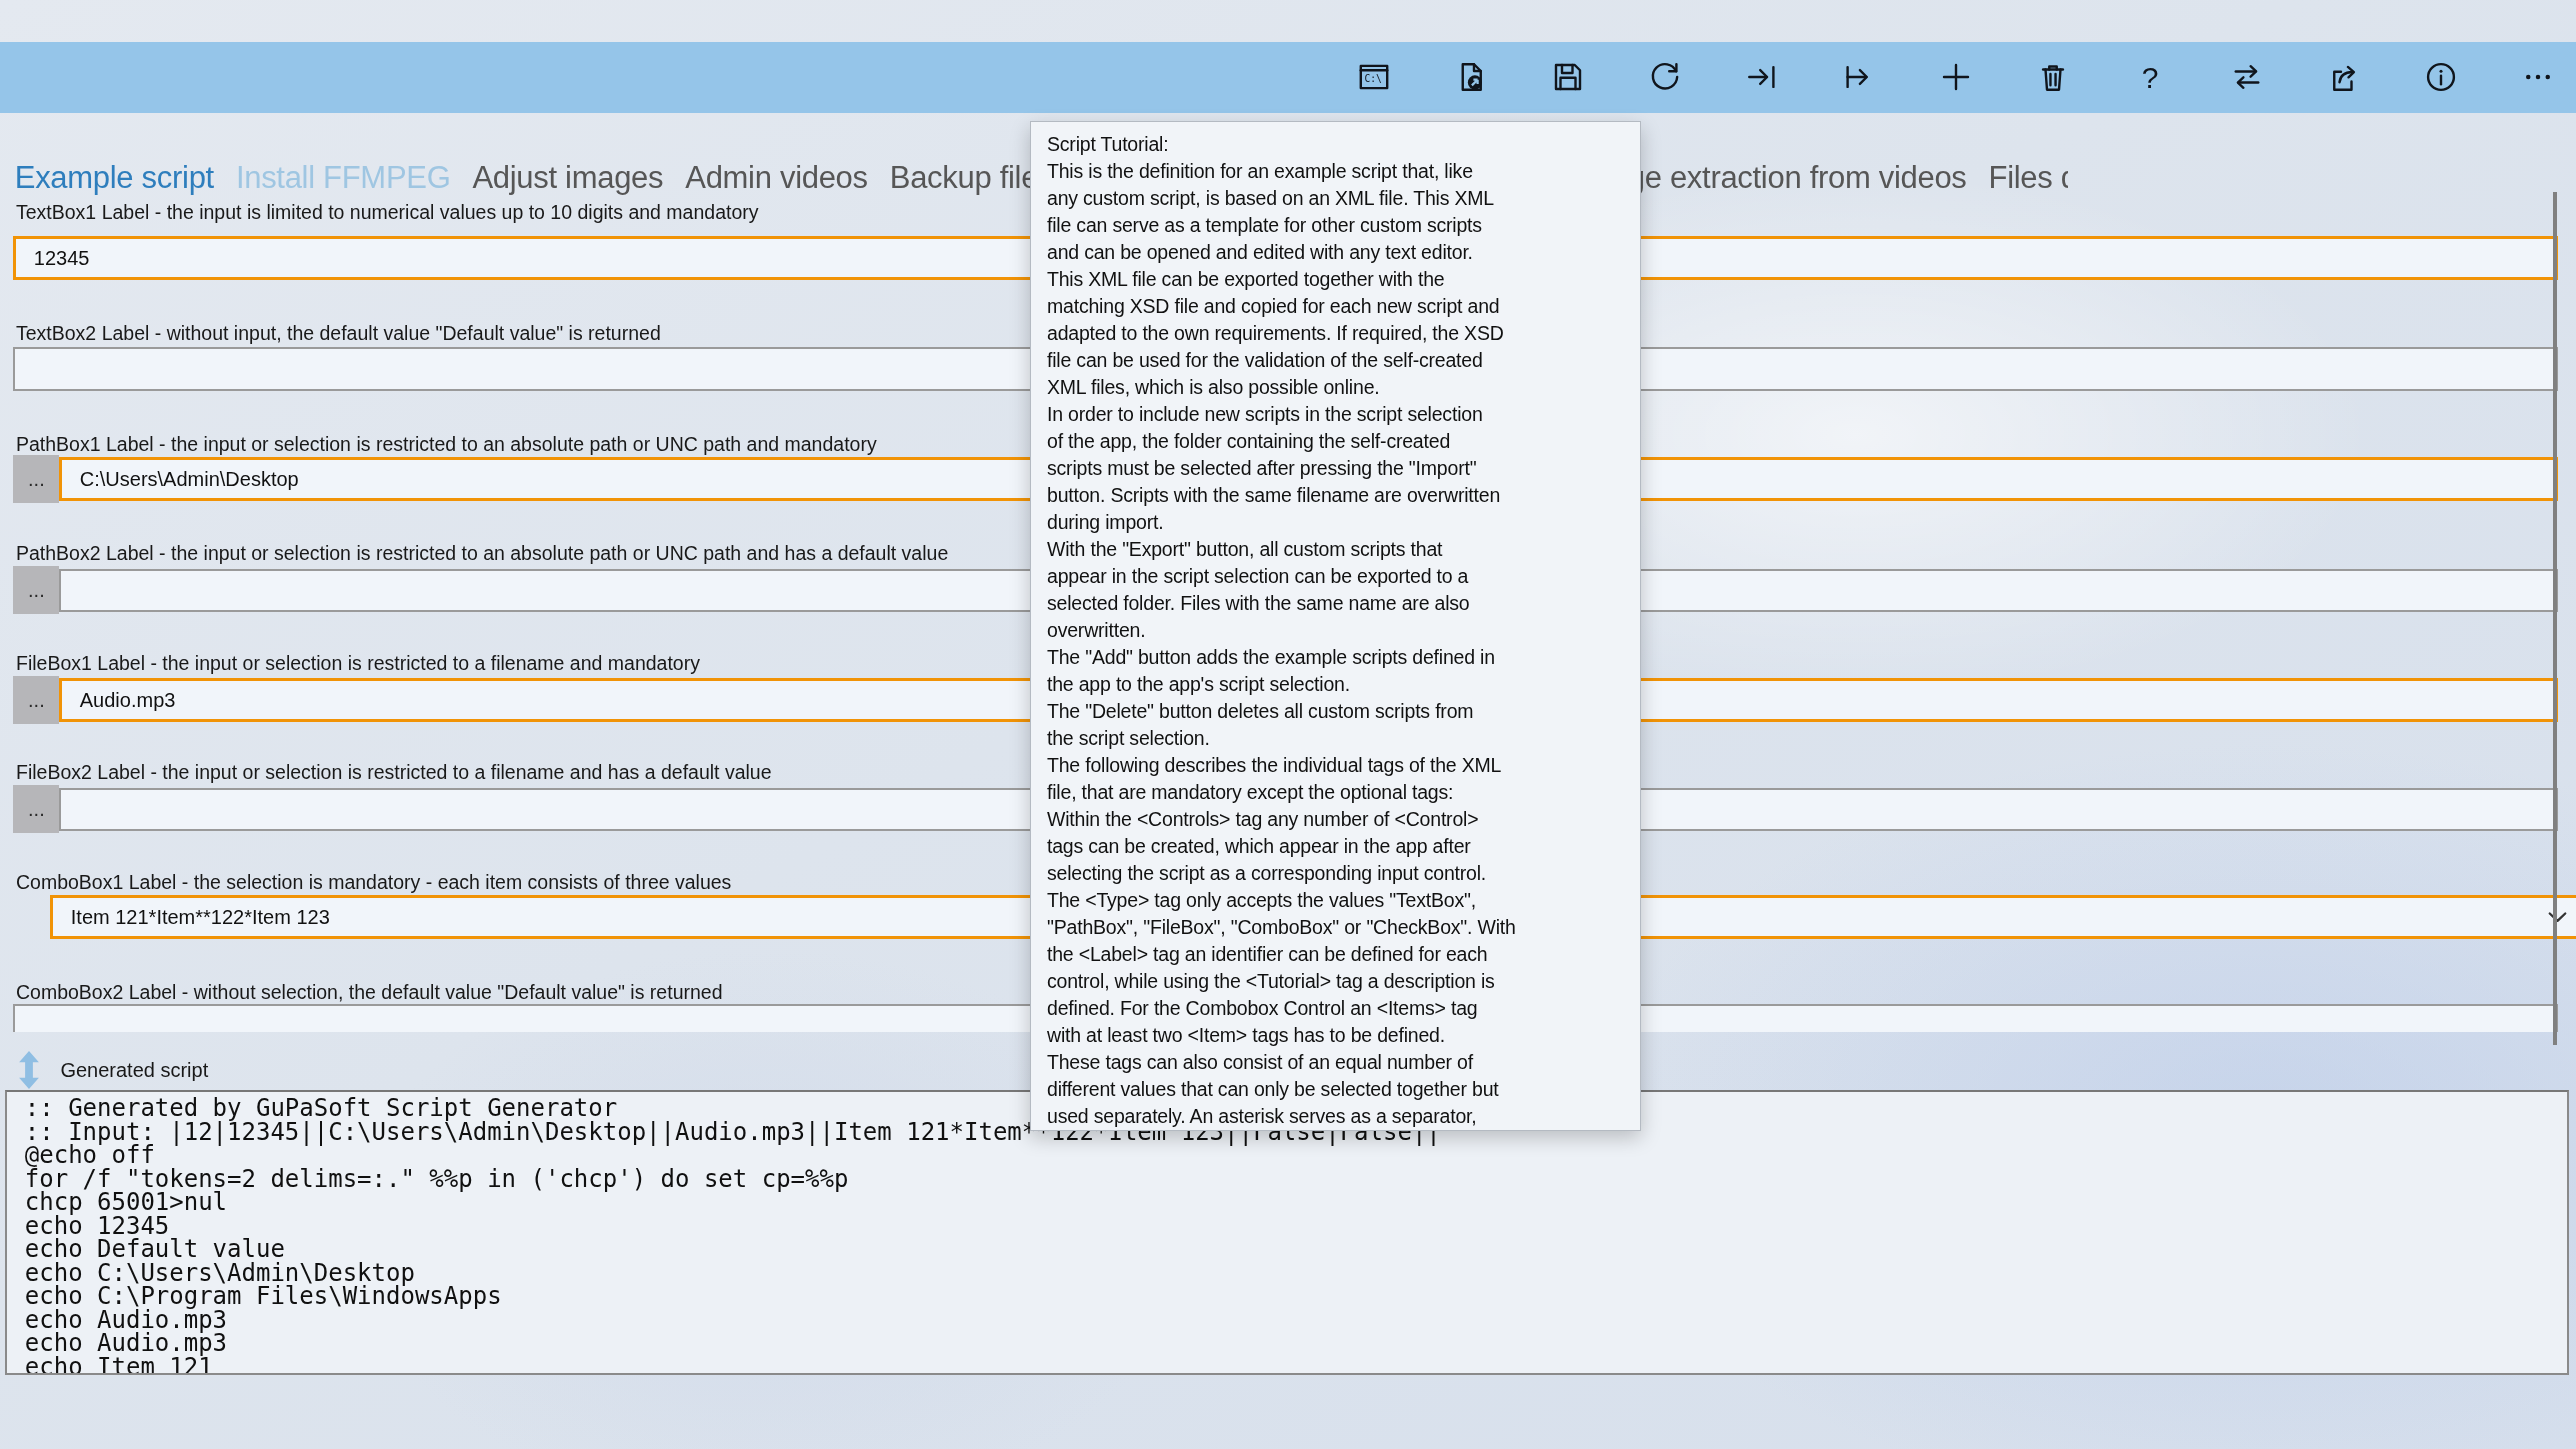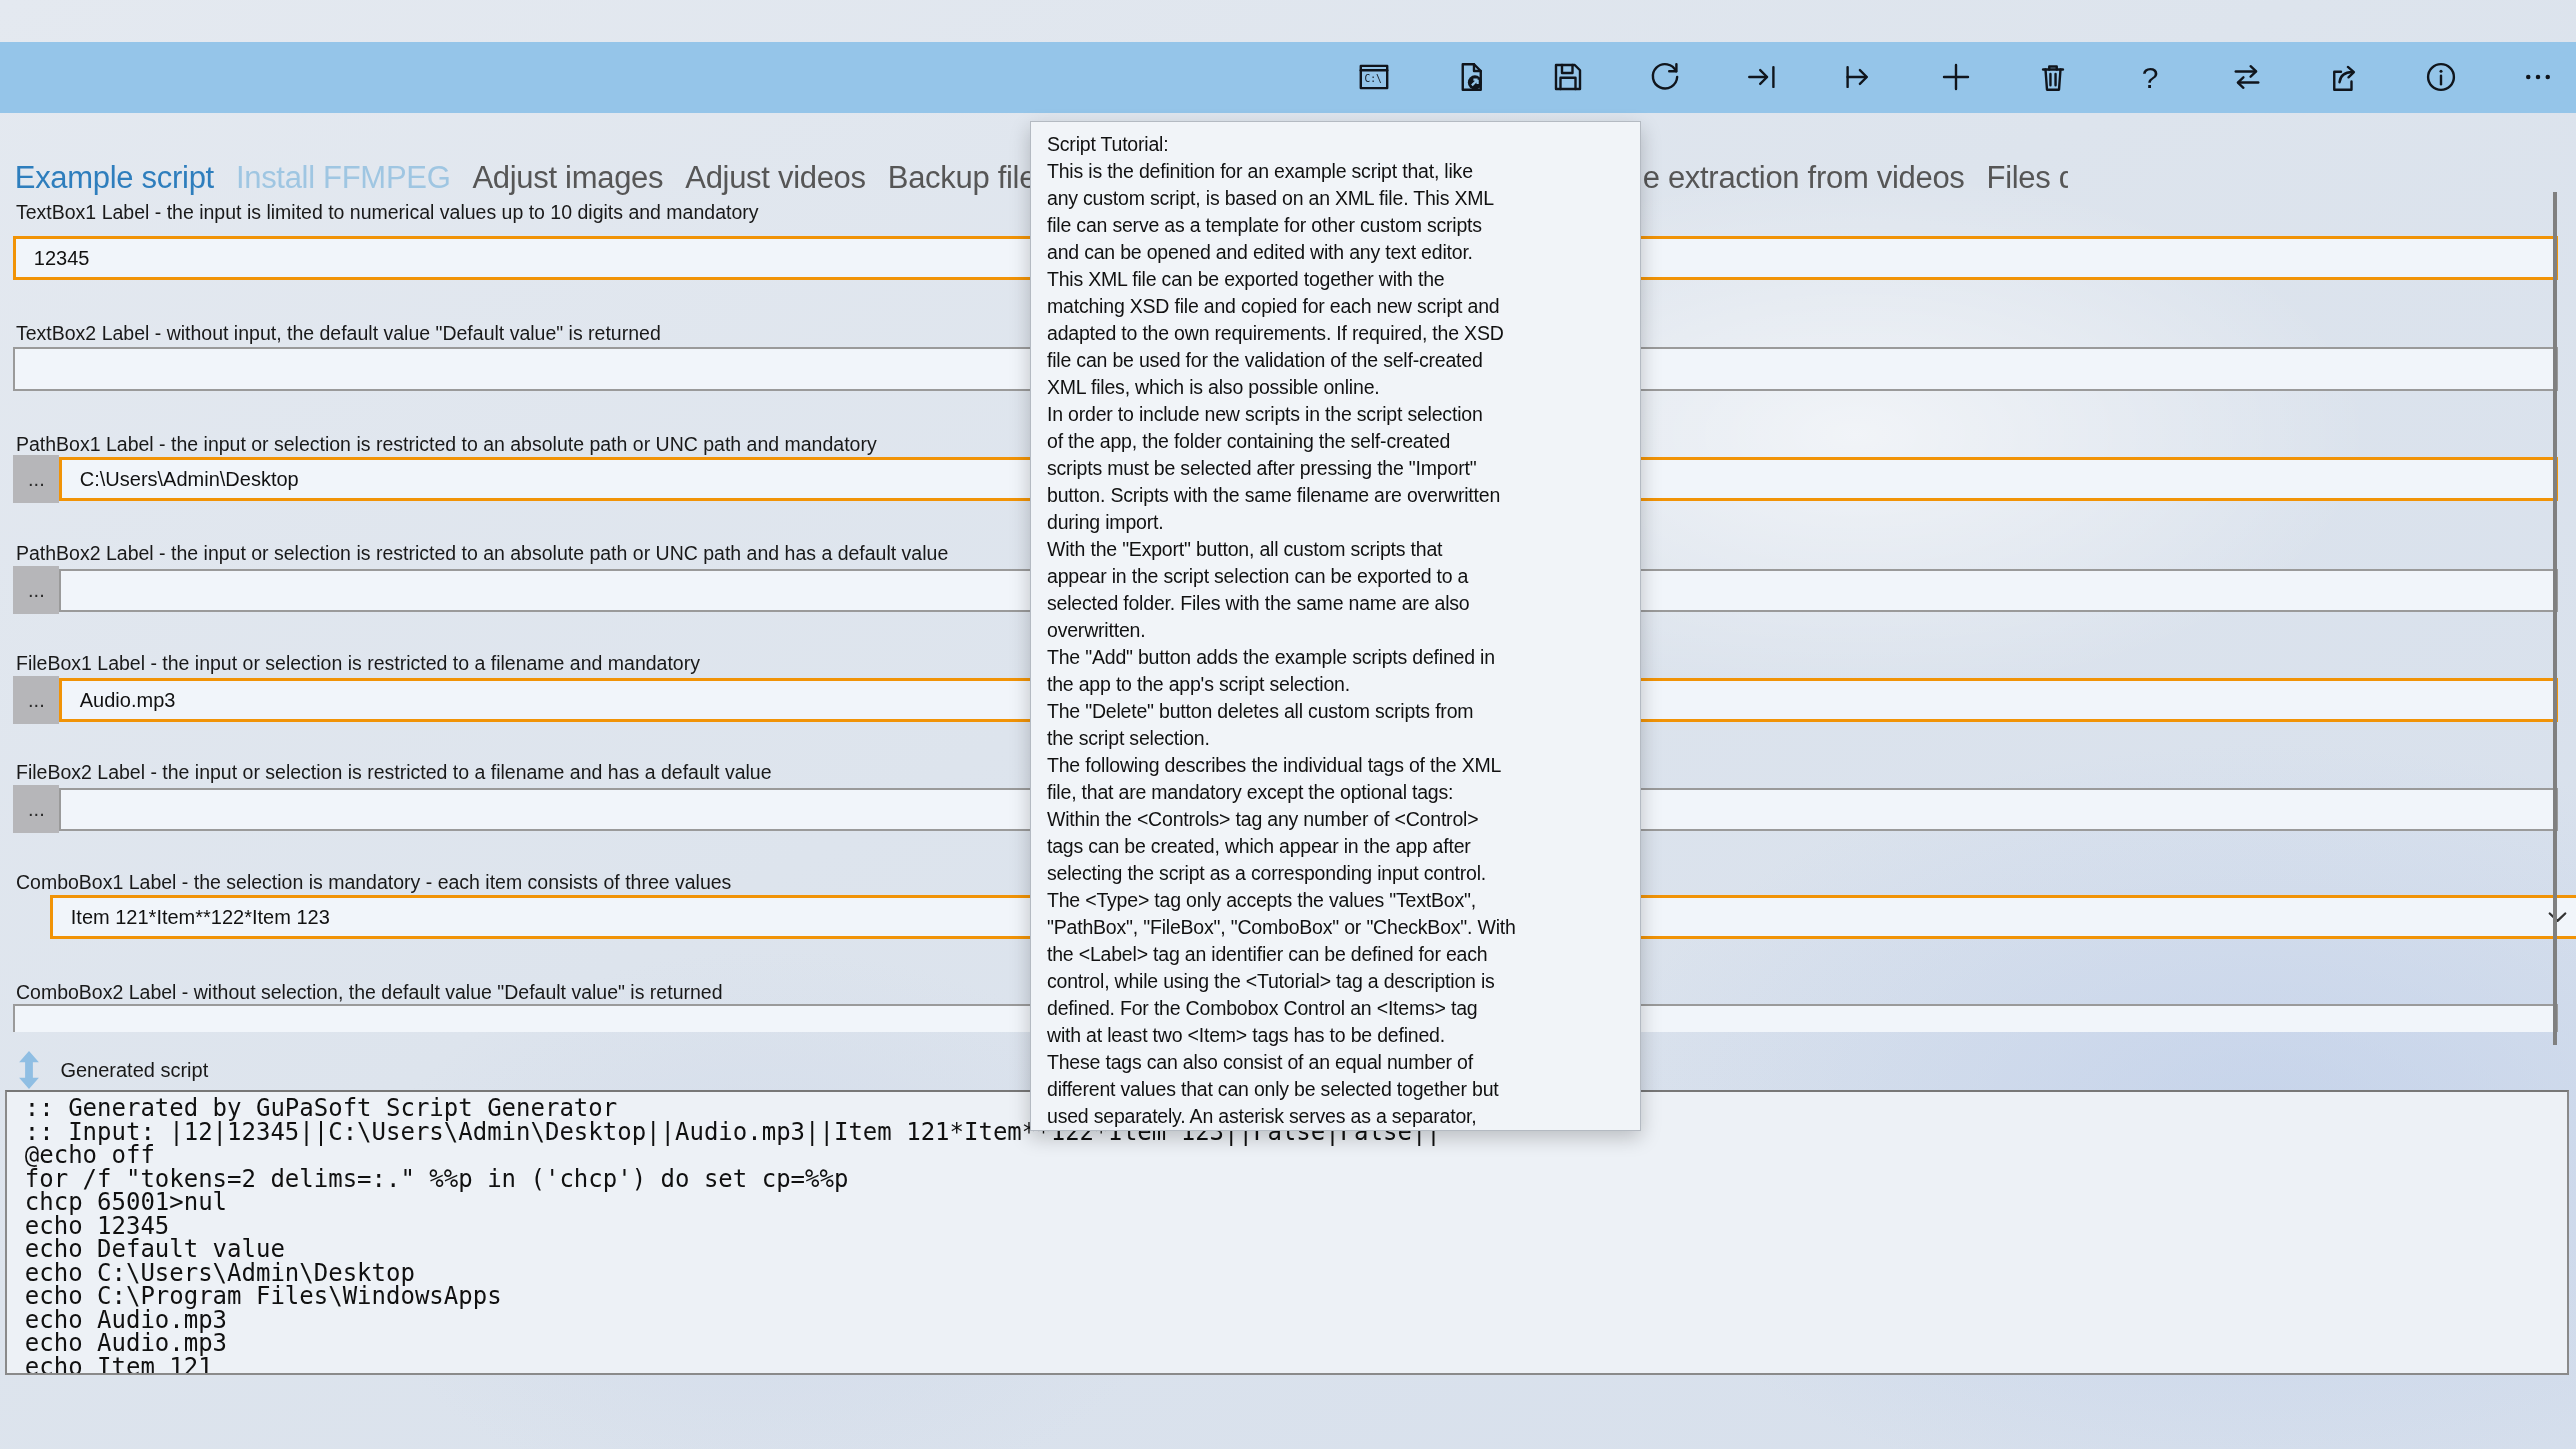--- a/index.html
+++ b/index.html
@@ -168,21 +168,21 @@
               <circle cx="18.5" cy="12" r="1.5" fill="currentColor"></circle>
             </svg></span>
         </div>
       </div>
   </div>
 
   <nav class="tabs" id="tabs">
       <span class="tab selected">Example script</span>
       <span class="tab highlighted">Install FFMPEG</span>
       <span class="tab normal">Adjust images</span>
-      <span class="tab normal">Adjust videos</span>
+      <span class="tab normal">Admin videos</span>
       <span class="tab normal">Backup files</span>
       <span class="tab normal">Compare folders</span>
       <span class="tab normal">Create slideshow</span>
       <span class="tab normal">Image extraction from videos</span>
       <span class="tab normal">Files duplicate files</span>
       <span class="tab normal">Insert photos</span>
     </nav>
 
   <div id="form">
       <div class="field-label" style="top: 201px;">TextBox1 Label - the input is limited to numerical values up to 10 digits and mandatory</div>

